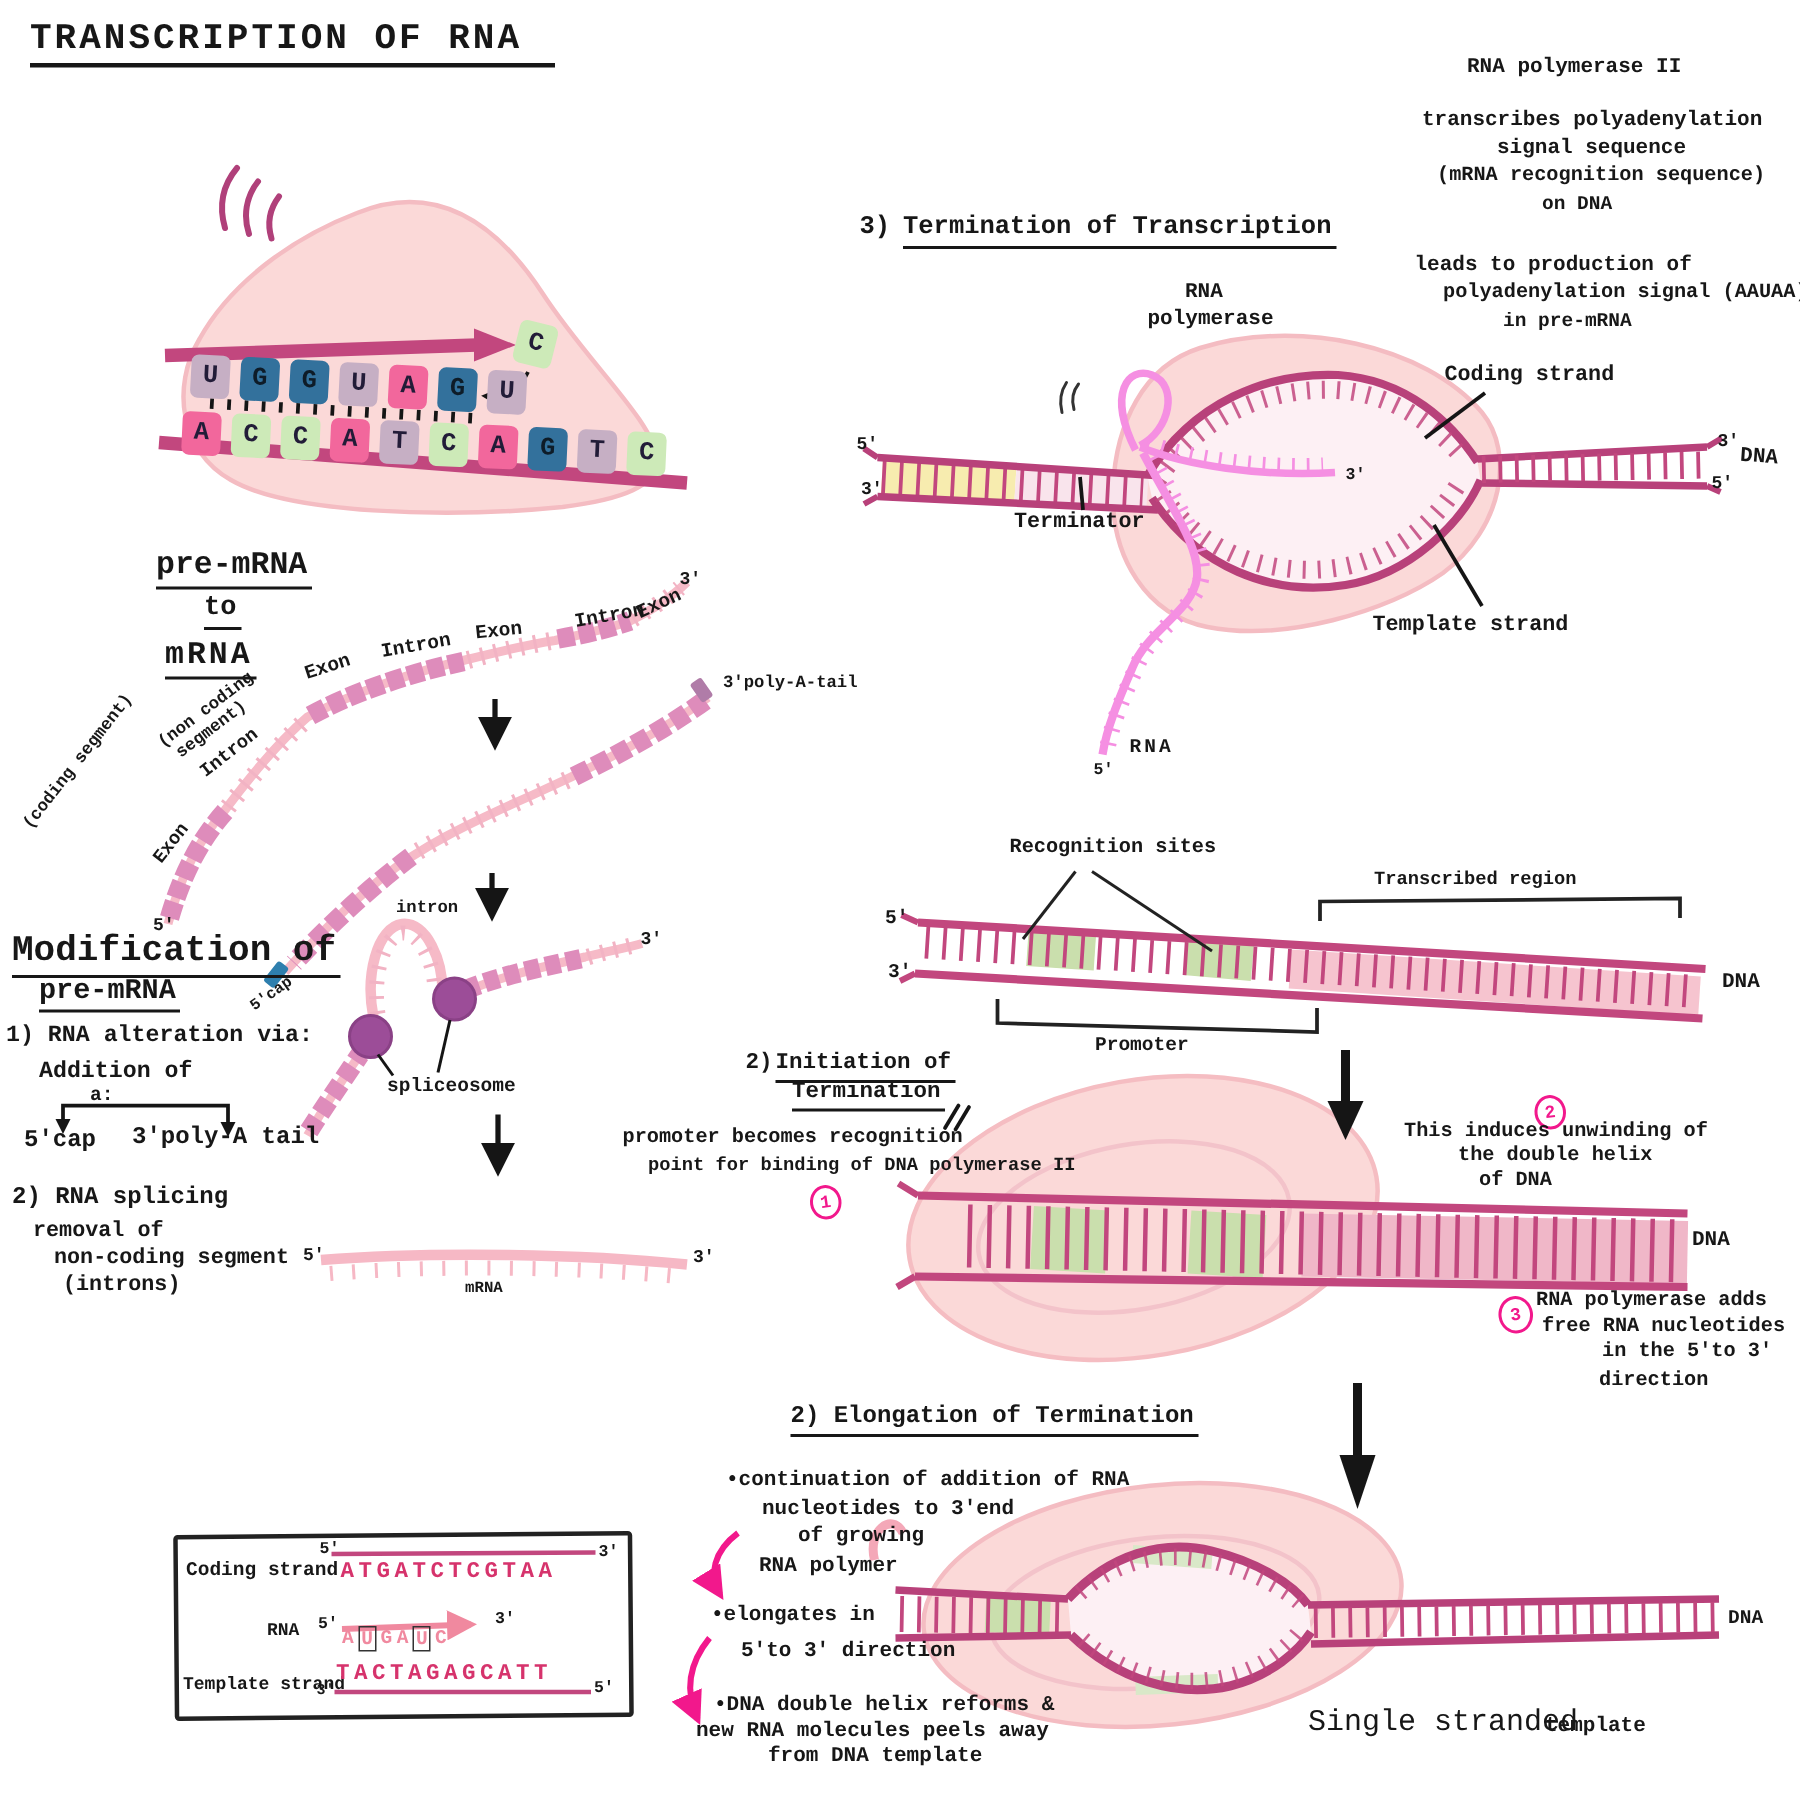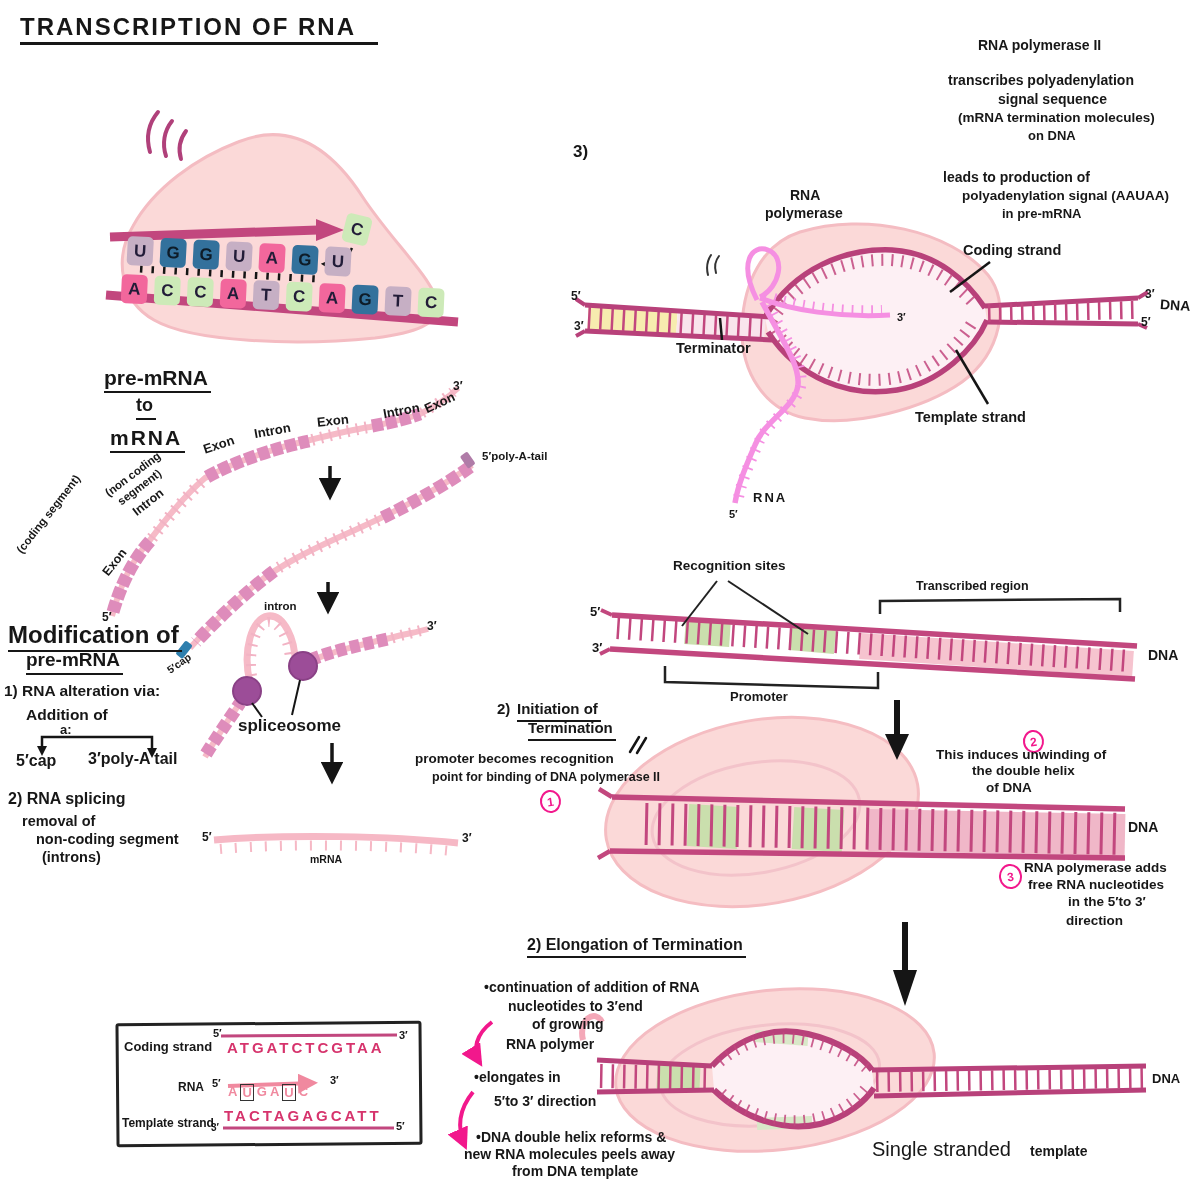--- a/index.html
+++ b/index.html
@@ -1,17 +1,17 @@
 <!DOCTYPE html>
 <html><head>
 <meta charset="utf-8">
 <style>
   html,body{margin:0;padding:0;background:#fff;}
   #canvas{position:relative;width:1200px;height:1200px;background:#fff;overflow:hidden;
-          font-family:Liberation Sans, sans-serif;}
+          font-family:Liberation Mono, monospace;}
   svg.art{position:absolute;left:0;top:0;}
   .lbl{position:absolute;font-weight:700;color:#171717;white-space:nowrap;font-size:14px;line-height:1.1;}
   .u{border-bottom:2.5px solid #171717;padding:0 3px 2px 0;}
   .prime{font-size:12px;}
   .badge{position:absolute;width:17px;height:19px;border:2.5px solid #f2188c;border-radius:50%;
          color:#f2188c;font-size:12px;font-weight:700;display:flex;align-items:center;
          justify-content:center;transform:rotate(-8deg);background:#fff9;}
   .ntrow{position:absolute;display:flex;gap:7px;}
   .nt{width:26px;height:29px;border-radius:5px;display:flex;align-items:center;justify-content:center;
       font-weight:700;font-size:17px;color:#221c38;}
@@ -245,25 +245,25 @@
 <span class="lbl" style="left:383px;top:404px;font-size:13px;transform:rotate(-10deg)">Intron</span>
 <span class="lbl" style="left:424px;top:396px;font-size:13px;transform:rotate(-25deg)">Exon</span>
 <span class="lbl prime" style="left:453px;top:380px">3′</span>
 <span class="lbl" style="left:100px;top:468px;font-size:11.5px;transform:rotate(-37deg)">(non coding</span>
 <span class="lbl" style="left:114px;top:481px;font-size:11.5px;transform:rotate(-37deg)">segment)</span>
 <span class="lbl" style="left:131px;top:496px;font-size:12.5px;transform:rotate(-38deg)">Intron</span>
 <span class="lbl" style="left:14px;top:548px;font-size:11.5px;transform:rotate(-52deg);transform-origin:left top">(coding segment)</span>
 <span class="lbl" style="left:100px;top:556px;font-size:12.5px;transform:rotate(-52deg)">Exon</span>
 <span class="lbl prime" style="left:102px;top:611px">5′</span>
 
-<span class="lbl" style="left:482px;top:450px;font-size:11.5px">5′poly-A-tail</span>
+<span class="lbl" style="left:482px;top:450px;font-size:11.5px">3′poly-A-tail</span>
 <span class="lbl" style="left:166px;top:658px;font-size:10.5px;transform:rotate(-35deg)">5′cap</span>
 
 <span class="lbl" style="left:264px;top:600px;font-size:11.5px">intron</span>
-<span class="lbl" style="left:238px;top:717px;font-size:17px">spliceosome</span>
+<span class="lbl" style="left:258px;top:717px;font-size:13px">spliceosome</span>
 <span class="lbl prime" style="left:427px;top:620px">3′</span>
 
 <span class="lbl prime" style="left:202px;top:831px">5′</span>
 <span class="lbl prime" style="left:462px;top:832px">3′</span>
 <span class="lbl" style="left:310px;top:854px;font-size:10.5px">mRNA</span>
 
 <span class="lbl u" style="left:8px;top:622px;font-size:24px">Modification of</span>
 <span class="lbl u" style="left:26px;top:650px;font-size:19px">pre-mRNA</span>
 <span class="lbl" style="left:4px;top:682px;font-size:15.5px">1) RNA alteration via:</span>
 <span class="lbl" style="left:26px;top:706px;font-size:15.5px">Addition of</span>
@@ -271,27 +271,28 @@
 <span class="lbl" style="left:16px;top:752px;font-size:16px">5′cap</span>
 <span class="lbl" style="left:88px;top:750px;font-size:16px">3′poly-A tail</span>
 <span class="lbl" style="left:8px;top:790px;font-size:16px">2) RNA splicing</span>
 <span class="lbl" style="left:22px;top:814px;font-size:14.5px">removal of</span>
 <span class="lbl" style="left:36px;top:832px;font-size:14.5px">non-coding segment</span>
 <span class="lbl" style="left:42px;top:850px;font-size:14.5px">(introns)</span>
 
 <span class="lbl" style="left:978px;top:38px">RNA polymerase II</span>
 <span class="lbl" style="left:948px;top:73px">transcribes polyadenylation</span>
 <span class="lbl" style="left:998px;top:92px">signal sequence</span>
-<span class="lbl" style="left:958px;top:111px;font-size:13.5px">(mRNA termination molecules)</span>
+<span class="lbl" style="left:958px;top:111px;font-size:13.5px">(mRNA recognition sequence)</span>
 <span class="lbl" style="left:1028px;top:129px;font-size:13px">on DNA</span>
 <span class="lbl" style="left:943px;top:170px">leads to production of</span>
 <span class="lbl" style="left:962px;top:189px;font-size:13.5px">polyadenylation signal (AAUAA)</span>
 <span class="lbl" style="left:1002px;top:207px;font-size:13px">in pre-mRNA</span>
 
 <span class="lbl" style="left:573px;top:143px;font-size:17px">3)</span>
+<span class="lbl u" style="left:602px;top:143px;font-size:17px">Termination of Transcription</span>
 <span class="lbl" style="left:790px;top:188px">RNA</span>
 <span class="lbl" style="left:765px;top:206px">polymerase</span>
 <span class="lbl prime" style="left:571px;top:290px">5′</span>
 <span class="lbl prime" style="left:574px;top:320px">3′</span>
 <span class="lbl" style="left:676px;top:341px;font-size:14.5px">Terminator</span>
 <span class="lbl" style="left:963px;top:243px;font-size:14.5px">Coding strand</span>
 <span class="lbl" style="left:915px;top:410px;font-size:14.5px">Template strand</span>
 <span class="lbl prime" style="left:1145px;top:288px">3′</span>
 <span class="lbl prime" style="left:1141px;top:316px">5′</span>
 <span class="lbl" style="left:1160px;top:298px;transform:rotate(4deg)">DNA</span>

